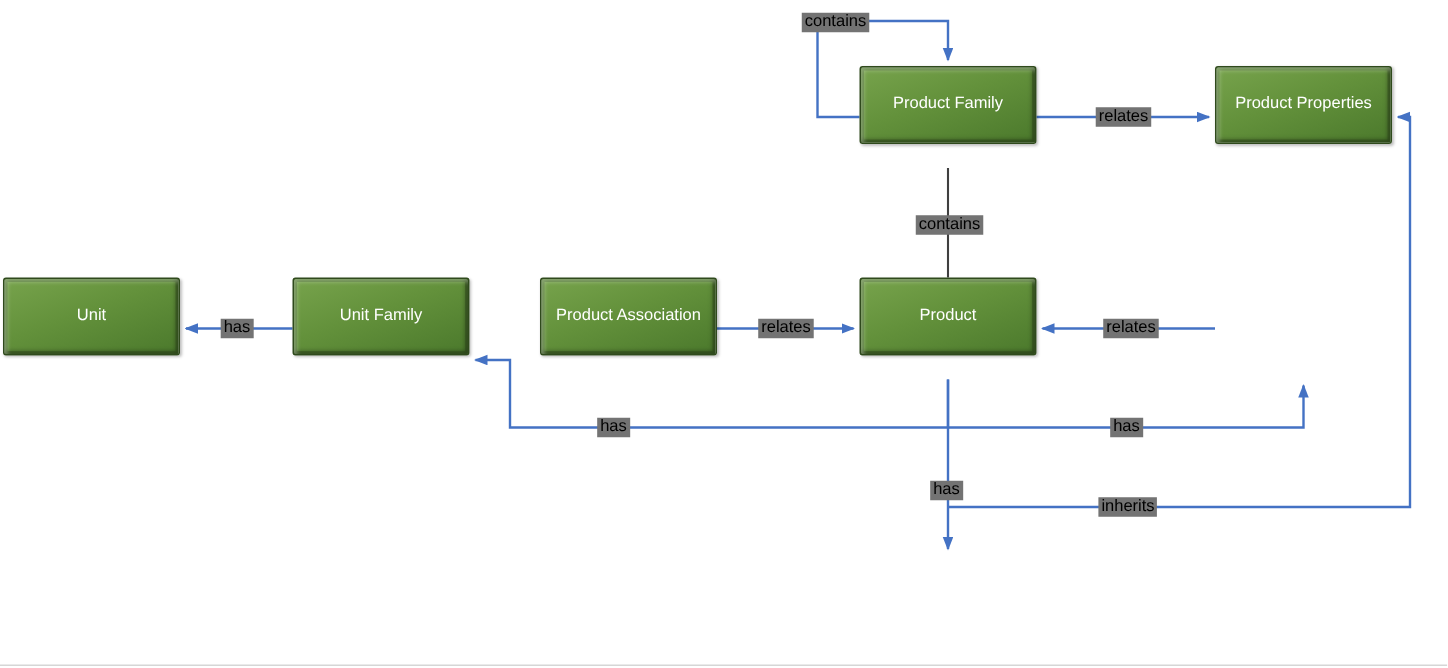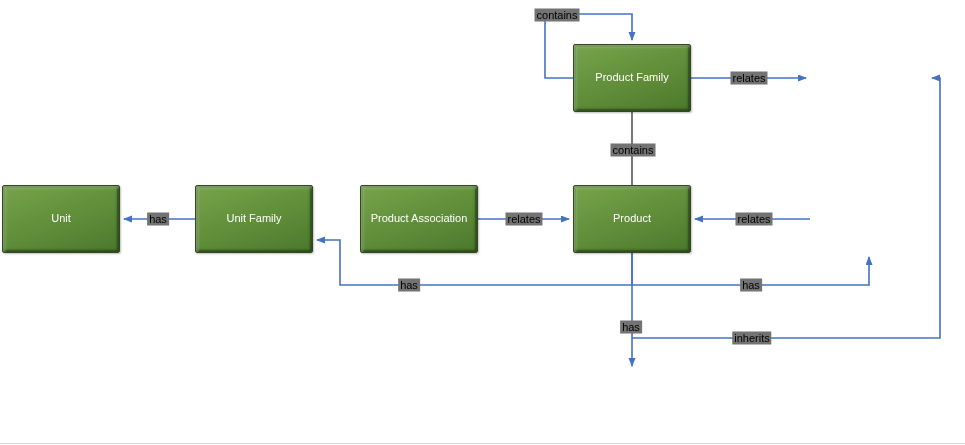--- a/index.html
+++ b/index.html
@@ -26,21 +26,21 @@
     stroke-width: 1.6;
   }
   .wire-dark {
     fill: none;
     stroke: #3f3f3f;
     stroke-width: 1.4;
   }
   .node {
     position: absolute;
     width: 118px;
-    height: 68px;
+    height: 52px;
     box-sizing: border-box;
     display: flex;
     align-items: center;
     justify-content: center;
     text-align: center;
     color: #ffffff;
     font-size: 11px;
     line-height: 1.25;
     background: linear-gradient(160deg, #77a34c 0%, #63913b 45%, #4b792c 100%);
     border: 1px solid #2f4a1c;
@@ -107,20 +107,23 @@
 
     <path class="wire" d="M 632 253 L 632 366" marker-end="url(#arr)"></path>
 
     <path class="wire" d="M 632 338 L 940 338 L 940 78 L 932 78" marker-end="url(#arr)"></path>
   </svg>
 
   <div class="node" style="left:573px;top:44px">
     <span class="node-label">Product Family</span>
   </div>
 
+  <div class="node" style="left:810px;top:44px">
+    <span class="node-label">Product Properties</span>
+  </div>
 
   <div class="node" style="left:2px;top:185px">
     <span class="node-label">Unit</span>
   </div>
 
   <div class="node" style="left:195px;top:185px">
     <span class="node-label">Unit Family</span>
   </div>
 
   <div class="node" style="left:360px;top:185px">

